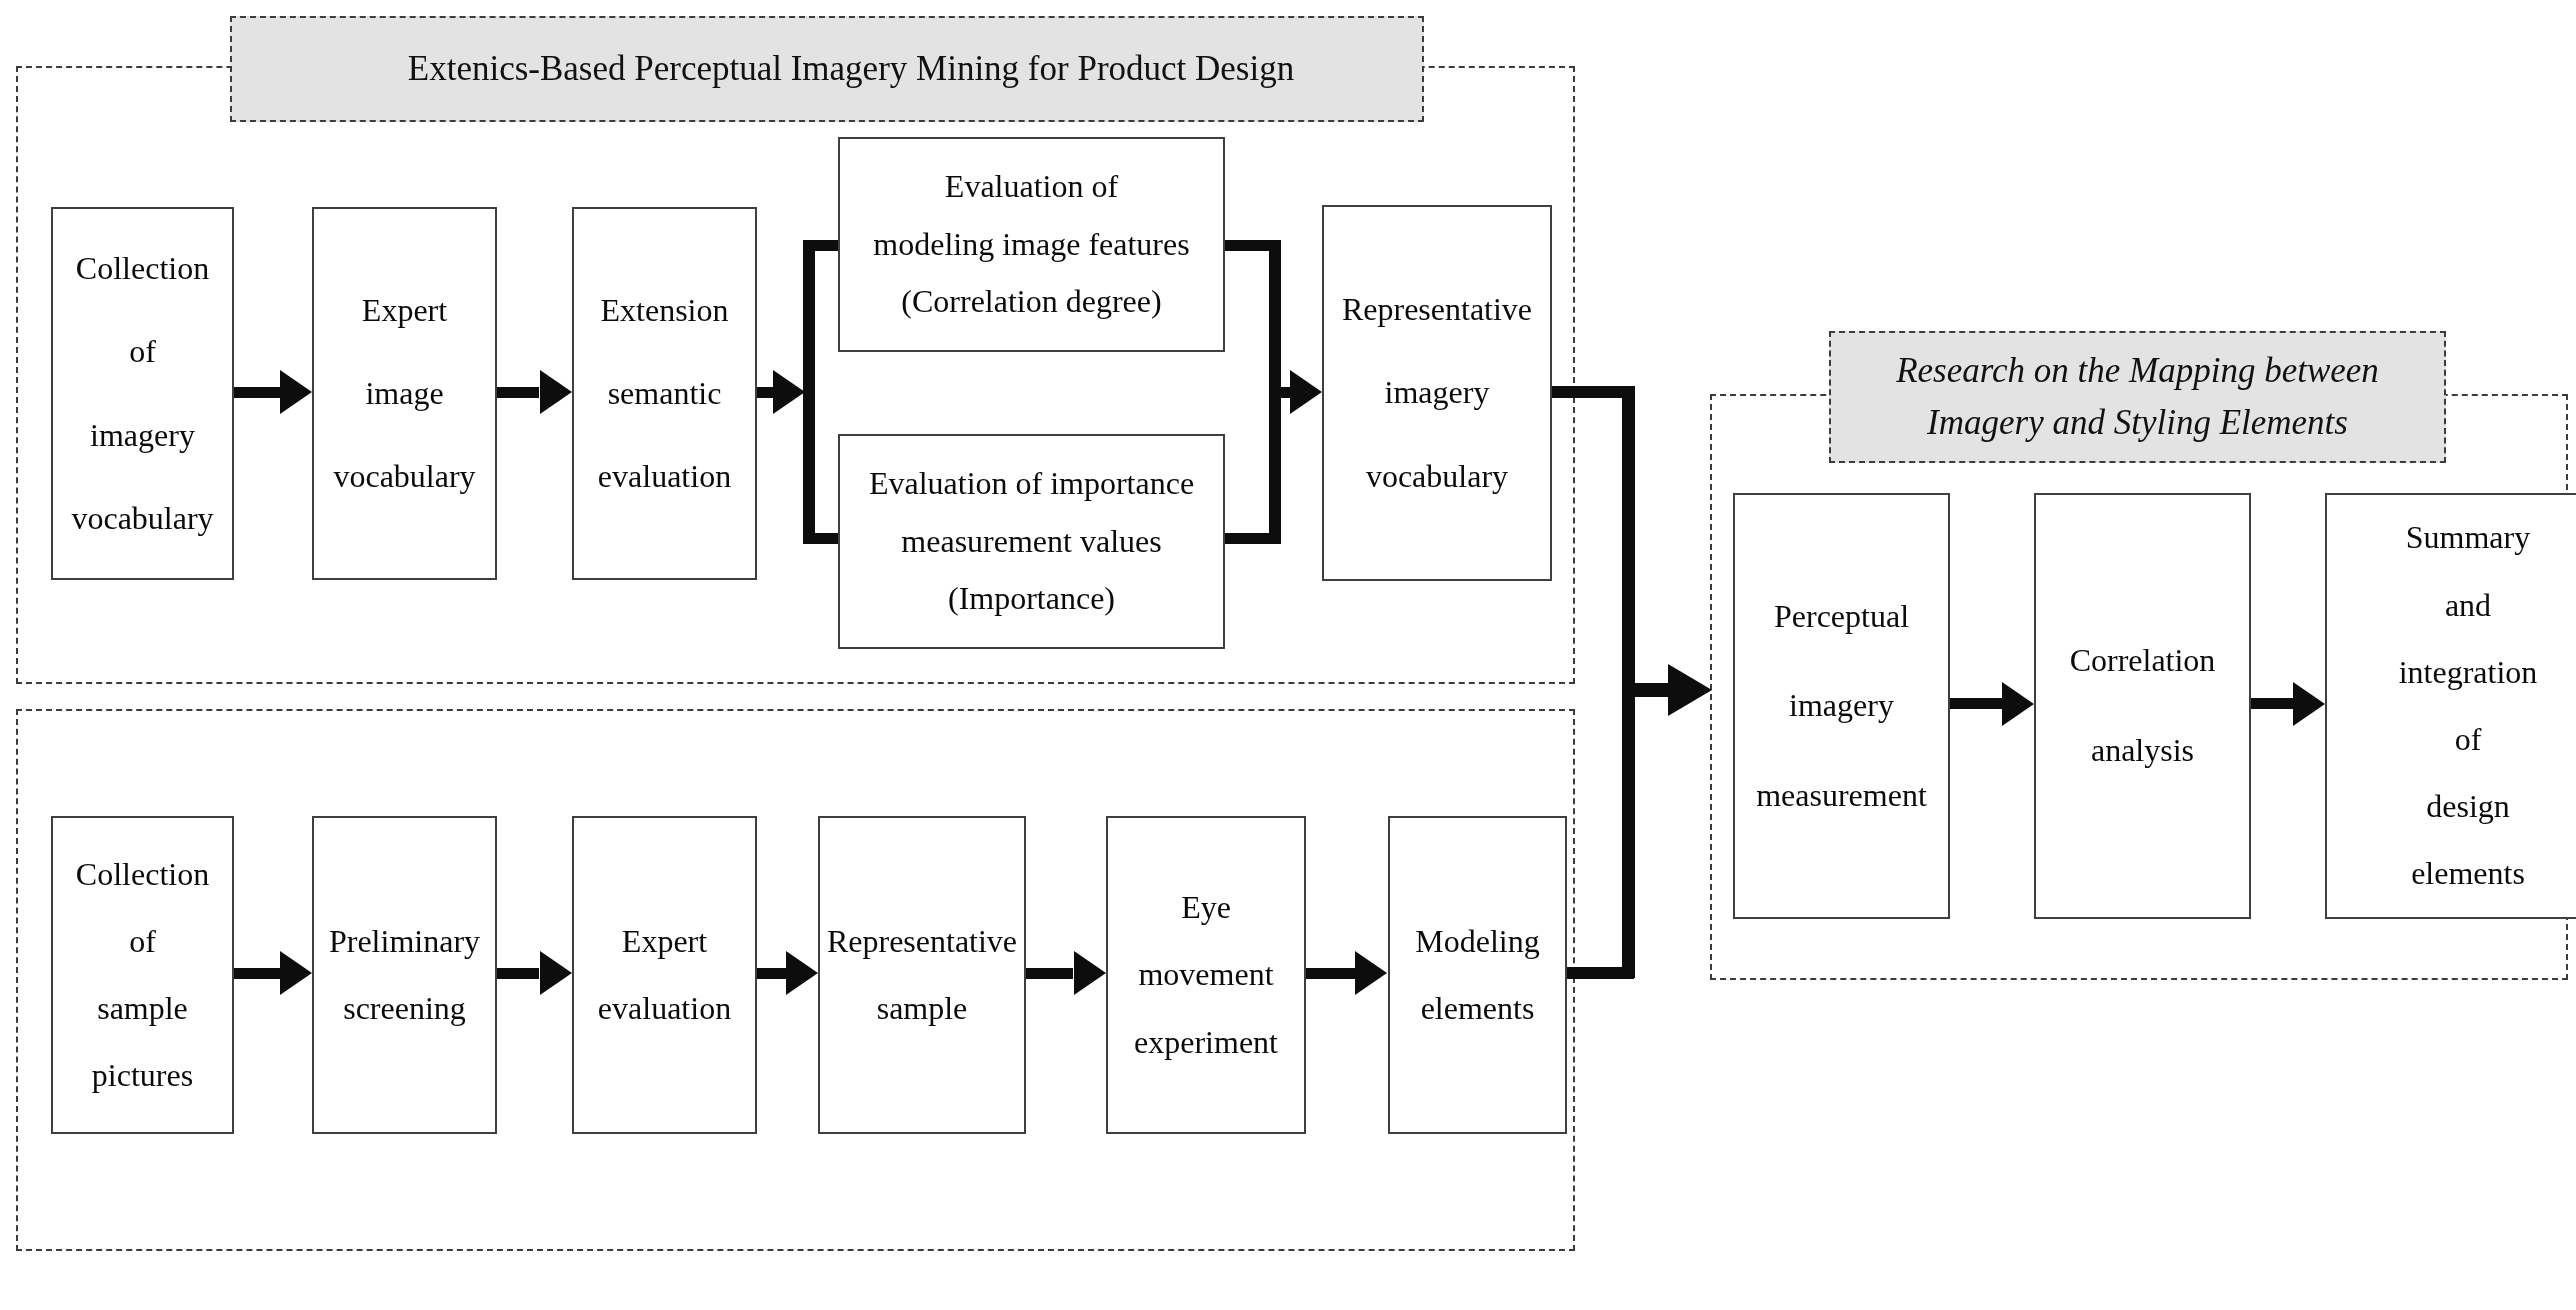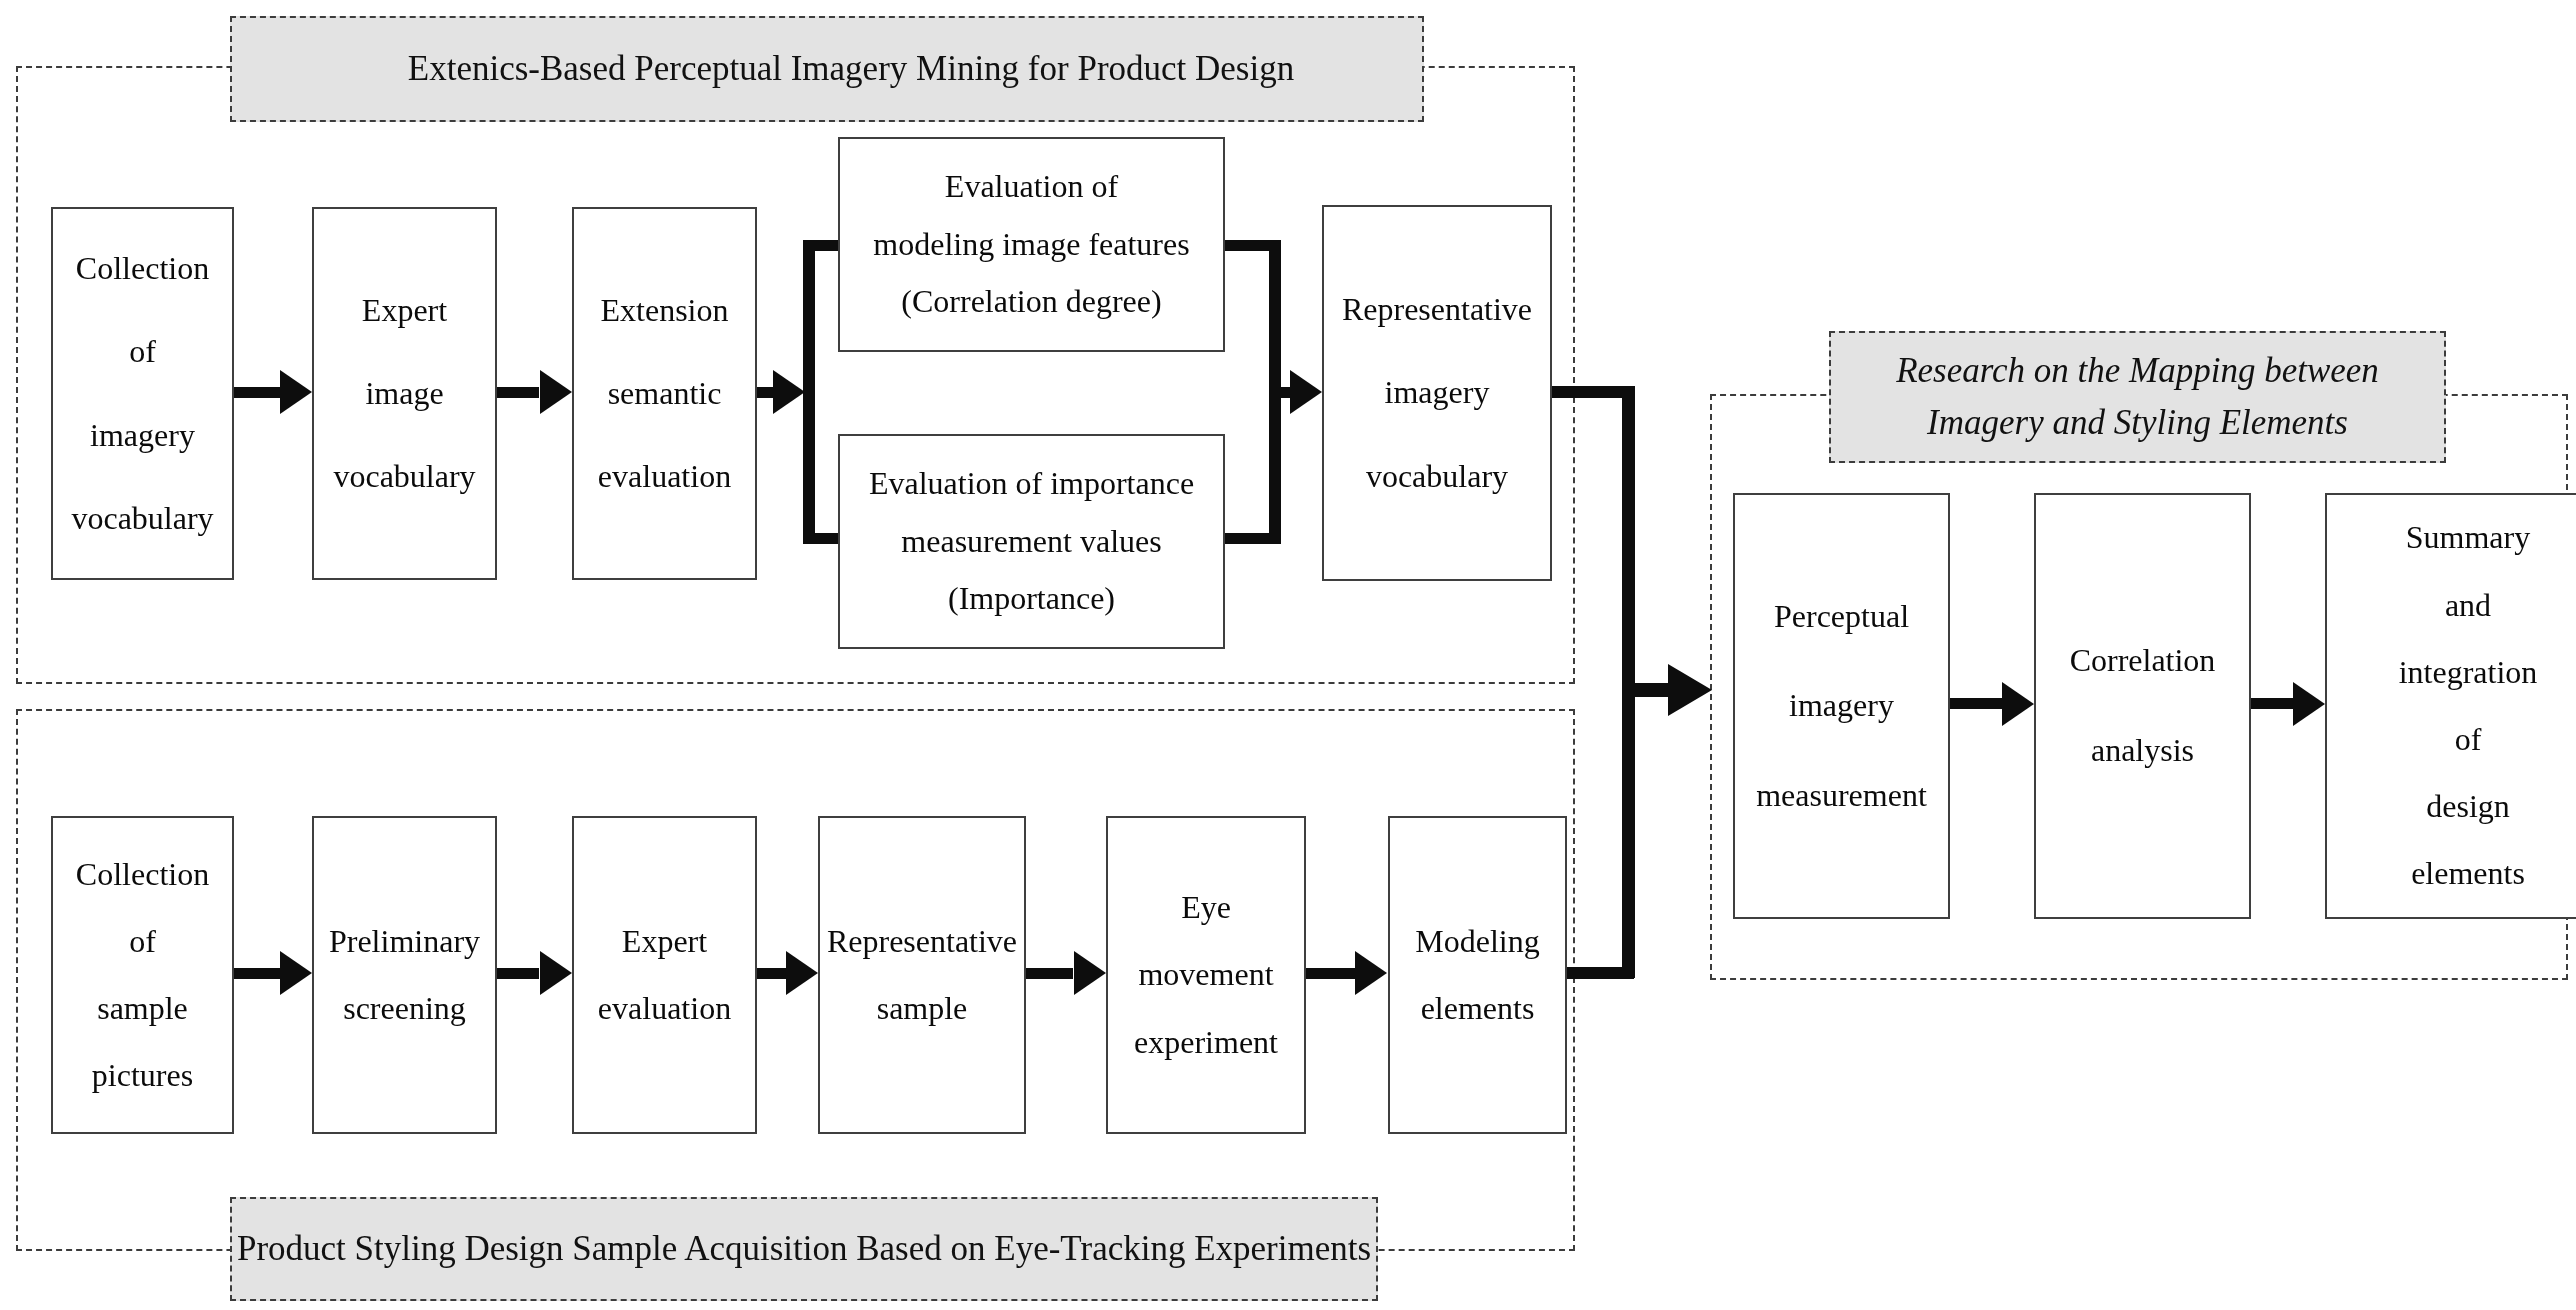--- a/index.html
+++ b/index.html
@@ -38,23 +38,20 @@
 <body>
 
 <div class="canvas">
 
   <div class="sec" style="left:16px;top:66px;width:1555px;height:614px;"></div>
   <div class="sec" style="left:16px;top:709px;width:1555px;height:538px;"></div>
   <div class="sec" style="left:1710px;top:394px;width:854px;height:582px;"></div>
 
   <div class="title" style="left:230px;top:16px;width:1142px;height:102px;padding-left:48px;">
     <div class="txt">Extenics-Based Perceptual Imagery Mining for Product Design</div>
-  </div>
-  <div class="title" style="left:230px;top:1197px;width:1144px;height:100px;">
-    <div class="txt">Product Styling Design Sample Acquisition Based on Eye-Tracking Experiments</div>
   </div>
   <div class="title" style="left:1829px;top:331px;width:613px;height:128px;font-style:italic;">
     <div class="txt">Research on the Mapping between
 Imagery and Styling Elements</div>
   </div>
 
   <div class="box" style="left:51px;top:207px;width:179px;height:369px;">
     <div class="txt lh26">Collection
 of
 imagery

